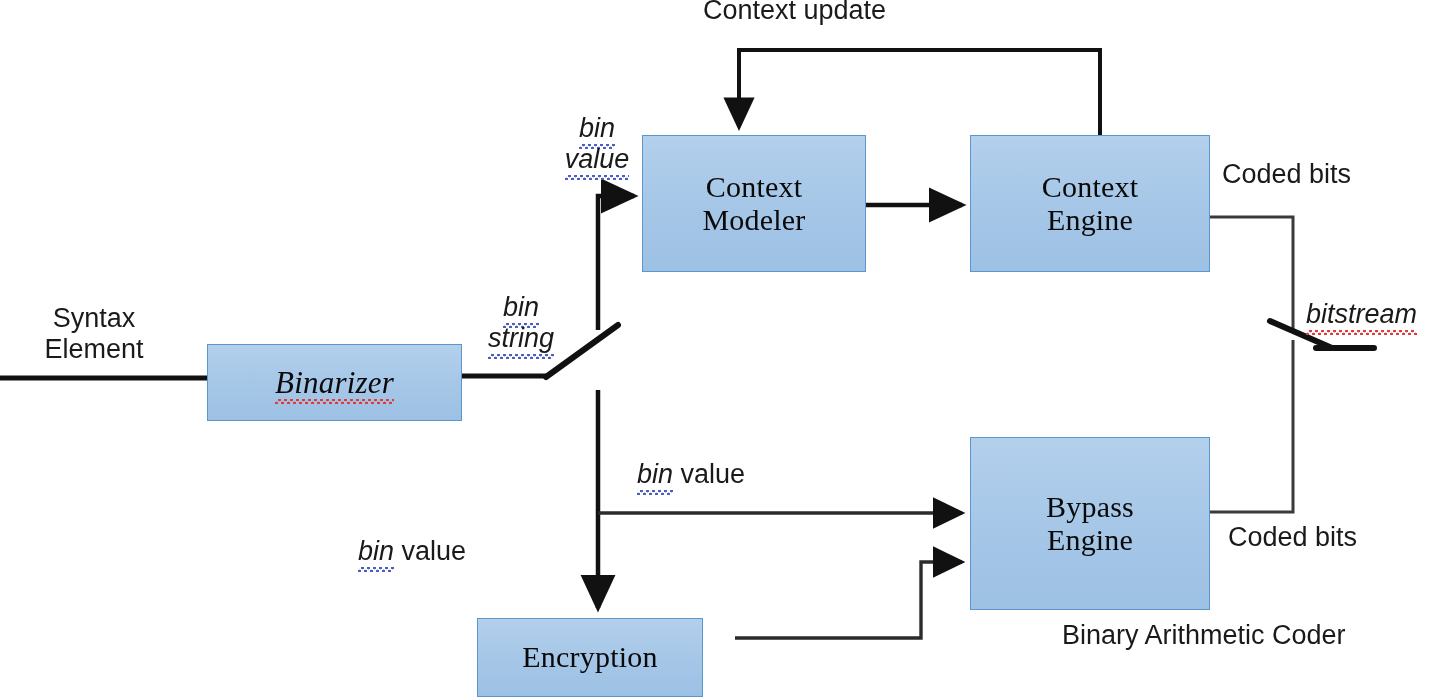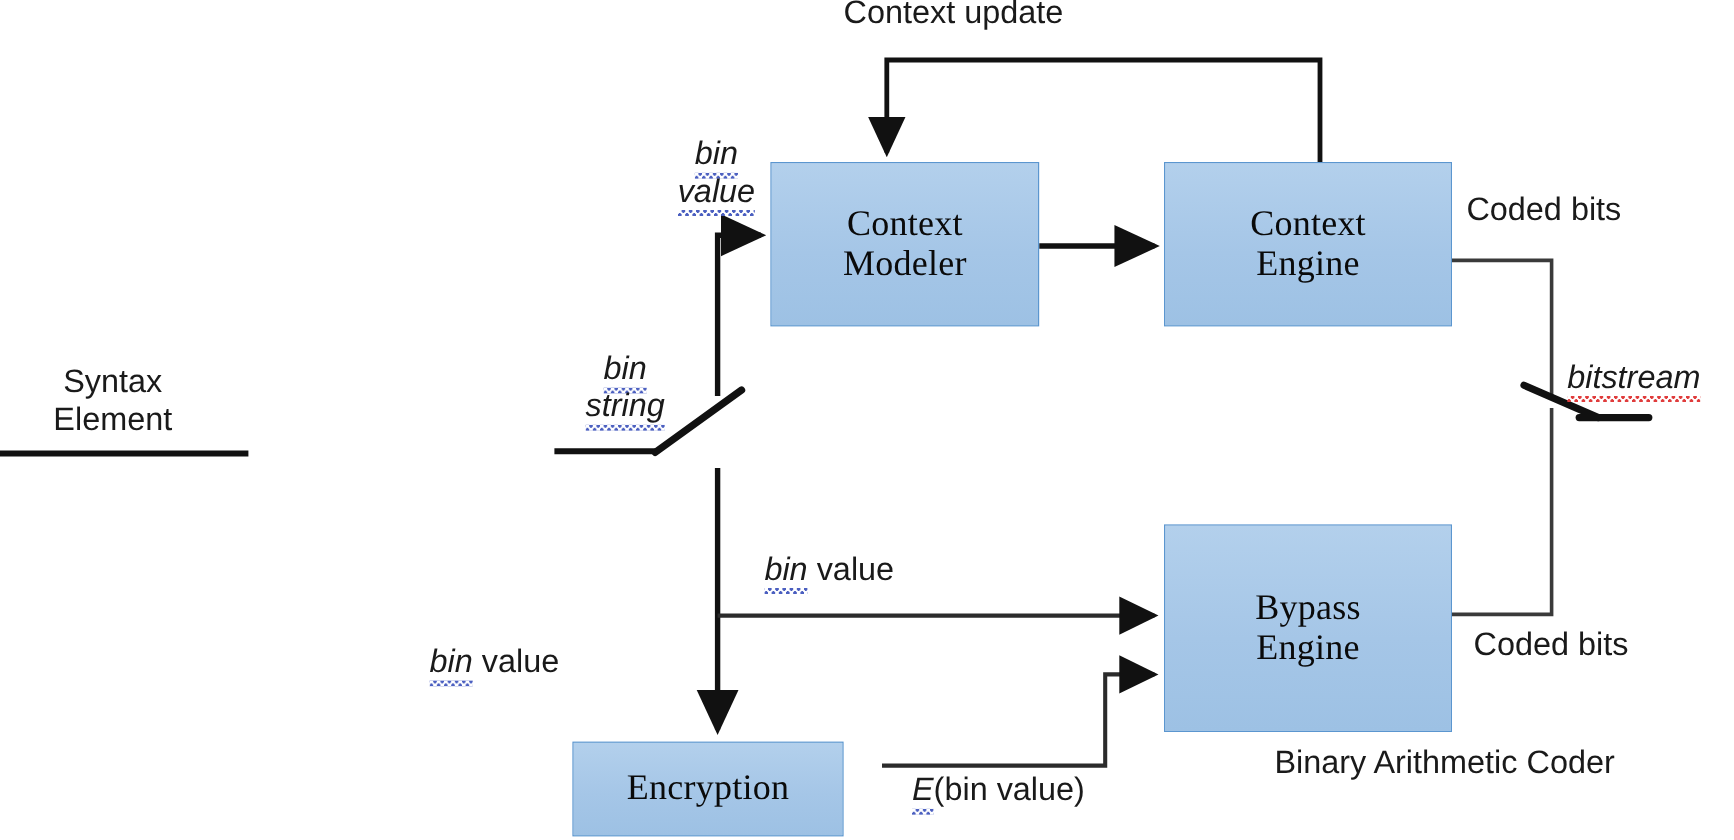--- a/index.html
+++ b/index.html
@@ -110,20 +110,25 @@
     <path d="M1100,135 L1100,50 L739,50 L739,127" stroke="#111111" stroke-width="4" fill="none" marker-end="url(#arrowBig)"></path>
 
     <path d="M1210,217 L1293,217 L1293,332" stroke="#3a3a3a" stroke-width="3" fill="none"></path>
 
     <path d="M1210,512 L1293,512 L1293,340" stroke="#3a3a3a" stroke-width="3" fill="none"></path>
 
     <path d="M1270,321 L1332,348" stroke="#111111" stroke-width="6" fill="none" stroke-linecap="round"></path>
     <path d="M1316,348 L1374,348" stroke="#111111" stroke-width="6" fill="none" stroke-linecap="round"></path>
   </svg>
 
+  <div class="block" style="left:207px; top:344px; width:255px; height:77px; font-size:31px;">
+    <span class="lbl">
+        <span class="sq red">Binarizer</span>
+      </span>
+  </div>
 
   <div class="block" style="left:642px; top:135px; width:224px; height:137px;font-family:Liberation Serif, serif;">
     <span class="lbl">
       <span>Context</span>
       <span>Modeler</span>
     </span>
   </div>
 
   <div class="block" style="left:970px; top:135px; width:240px; height:137px;">
     <span class="lbl">
@@ -177,21 +182,18 @@
   </div>
 
   <div class="txt" style="left:358px; top:536px;">
     <span class="sq blue">bin</span><span> </span><span>value</span>
   </div>
 
   <div class="txt" style="left:1228px; top:522px;">
     <span>Coded bits</span>
   </div>
 
-  <div class="txt" style="left:760px; top:643px;">
-    <span class="sq blue">E</span><span>(bin value)</span>
-  </div>
 
   <div class="txt" style="left:1016px; top:620px;margin-left:46px;">
     <span>Binary Arithmetic Coder</span>
   </div>
 
 </div>
 
 </body></html>

